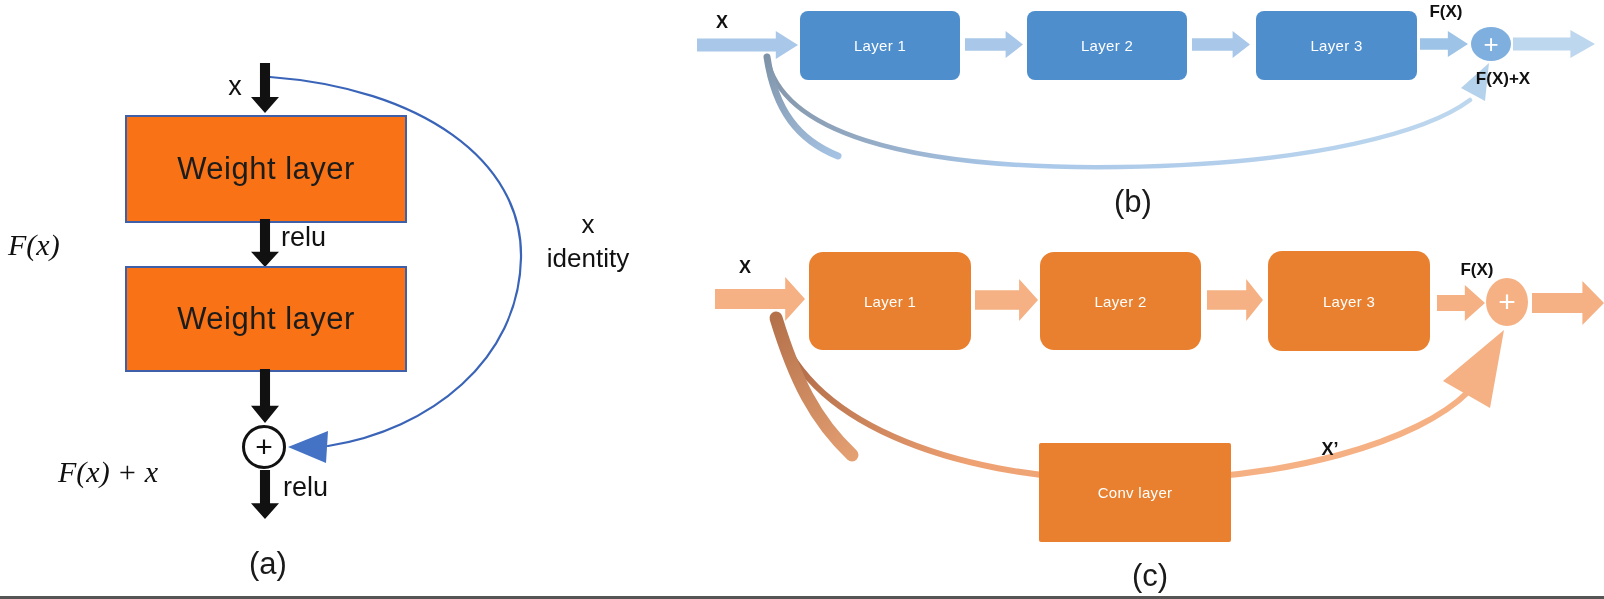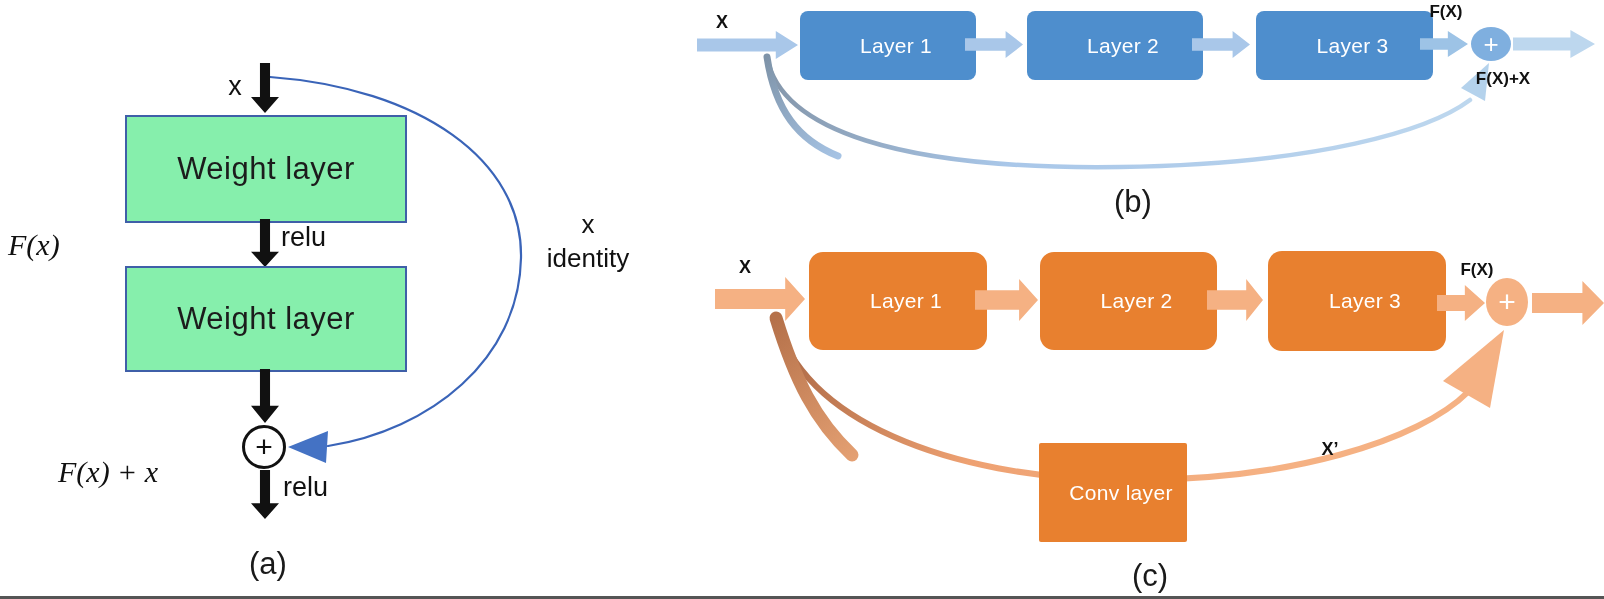--- a/index.html
+++ b/index.html
@@ -4,21 +4,21 @@
 <style>
   html,body { margin:0; padding:0; background:#ffffff; }
   .canvas {
     position:relative; width:1604px; height:599px; background:#ffffff;
     font-family:"Liberation Sans", sans-serif; overflow:hidden;
   }
   svg.arcs { position:absolute; left:0; top:0; width:1604px; height:599px; pointer-events:none; }
 
   
   .a-box {
-    position:absolute; background:#86efac; border:2px solid var(--box-border-blue,#3f5fa8);
+    position:absolute; background:#f97316; border:2px solid var(--box-border-blue,#3f5fa8);
     display:flex; align-items:center; justify-content:center;
     font-size:31px; color:#1c1c1c; letter-spacing:0.5px;
   }
   .a-label { position:absolute; color:#111; font-size:27px; }
   .a-math  { position:absolute; color:#111; font-size:30px; font-style:italic; font-family:"Liberation Serif", serif; }
   .a-plus {
     position:absolute; width:44px; height:44px; border:3px solid #111; border-radius:50%;
     background:#fff; display:flex; align-items:center; justify-content:center;
     font-size:30px; color:#111; box-sizing:border-box;
   }
@@ -27,21 +27,21 @@
   
   .ba { position:absolute; }
   .ba-down  { clip-path: polygon(32% 0, 68% 0, 68% 68%, 100% 68%, 50% 100%, 0 68%, 32% 68%); background:#111; }
   .ba-r-std   { clip-path: polygon(0 27%, 70% 27%, 70% 0, 100% 50%, 70% 100%, 70% 73%, 0 73%); }
   .ba-r-long  { clip-path: polygon(0 27%, 78% 27%, 78% 0, 100% 50%, 78% 100%, 78% 73%, 0 73%); }
   .ba-r-short { clip-path: polygon(0 28%, 58% 28%, 58% 0, 100% 50%, 58% 100%, 58% 72%, 0 72%); }
 
   
   .layer-box {
     position:absolute; display:flex; align-items:center; justify-content:center;
-    color:#ffffff; font-size:21px; letter-spacing:0.3px;padding-left:16px;
+    color:#ffffff; font-size:15px; letter-spacing:0.3px;
   }
   .b-layer { background:var(--box-blue,#4e8ecd); border-radius:8px; }
   .c-layer { background:var(--box-orange,#e8802f); border-radius:14px; }
   .c-conv  { background:var(--box-orange,#e8802f); border-radius:2px; }
   .bc-label { position:absolute; color:#111; font-size:17px; font-weight:bold; text-align:center; }
   .oval-plus {
     position:absolute; display:flex; align-items:center; justify-content:center;
     color:#ffffff; border-radius:50%;
   }
   .b-plus { background:var(--plus-blue,#7fafdf); font-size:26px; }
@@ -142,20 +142,20 @@
   <div class="ba ba-r-std" style="left:1207px; top:279px; width:56px; height:42px; background:var(--arrow-orange,#f5b183);"></div>
   <div class="layer-box c-layer" style="left:1268px; top:251px; width:162px; height:100px;">Layer 3</div>
 
   <div class="bc-label" style="left:1447px; top:260px; width:60px;">F(X)</div>
   <div class="ba ba-r-short" style="left:1437px; top:285px; width:48px; height:36px; background:var(--arrow-orange,#f5b183);"></div>
 
   <div class="oval-plus c-plus" style="left:1486px; top:278px; width:42px; height:48px;">+</div>
 
   <div class="ba ba-r-std" style="left:1532px; top:281px; width:72px; height:44px; background:var(--arrow-orange,#f5b183);"></div>
 
-  <div class="layer-box c-conv" style="left:1039px; top:443px; width:132px; height:99px;">Conv layer</div>
+  <div class="layer-box c-conv" style="left:1039px; top:443px; width:192px; height:99px;">Conv layer</div>
 
   <div class="bc-label" style="left:1310px; top:439px; width:40px; font-size:18px;">X’</div>
 
   <div class="caption" style="left:1100px; top:558px; width:100px;">(c)</div>
 
   <div class="bottom-rule"></div>
 </div>
 
 </body></html>

